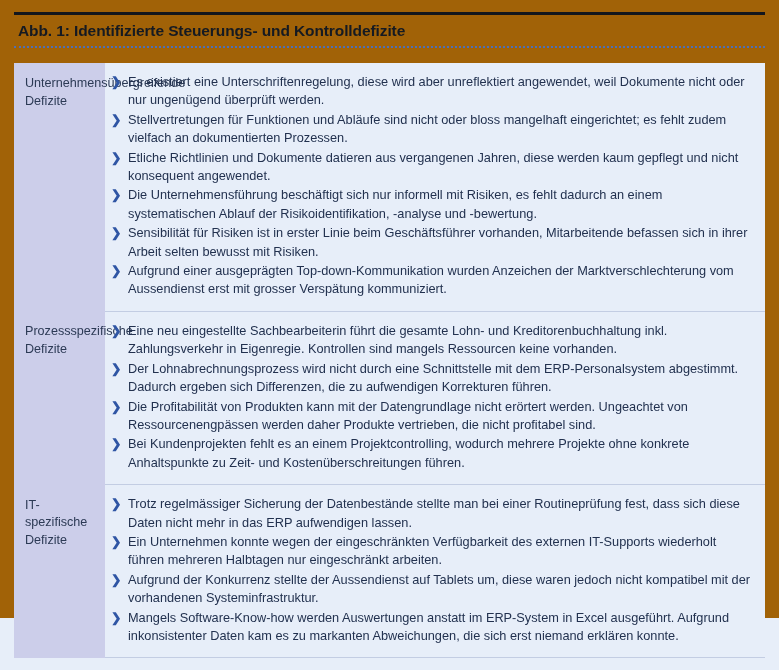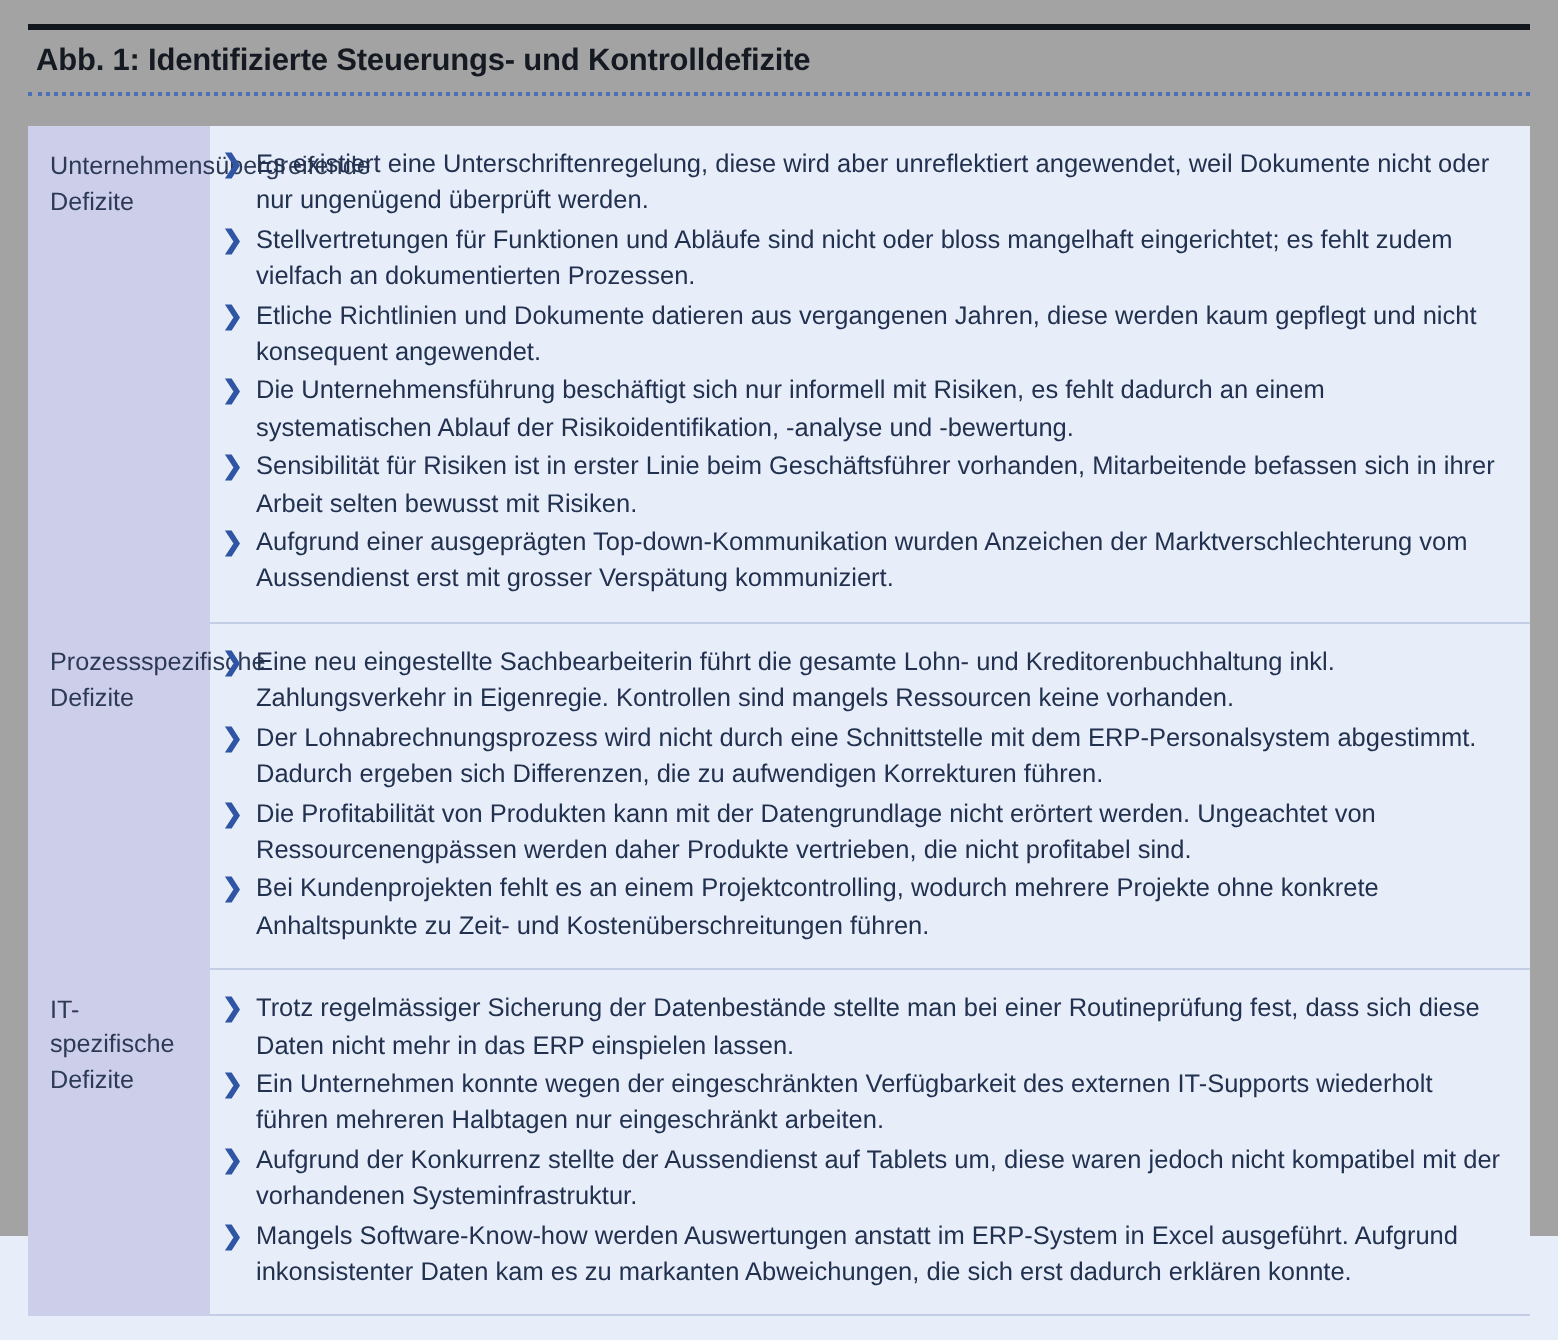--- a/index.html
+++ b/index.html
@@ -12,21 +12,21 @@
     background: #e7eef9;
     font-family: "Liberation Sans", sans-serif;
     color: #22314f;
     overflow: hidden;
   }
   .page {
     position: relative;
     width: 779px;
     height: 618px;
     box-sizing: border-box;
-    background: #a3a3a3;
+    background: #a16207;
   }
 
   
   .fig-head {
     position: absolute;
     left: 14px;
     top: 12px;
     width: 751px;
   }
   .rule-top {
@@ -149,24 +149,24 @@
           </ul>
         </td>
       </tr>
 
       <tr class="sect">
         <td class="col-label">
           <span>IT-spezifische Defizite</span>
         </td>
         <td class="col-body">
           <ul class="bullets">
-            <li><span class="chev">❯</span><span>Trotz regelmässiger Sicherung der Datenbestände stellte man bei einer Routineprüfung fest, dass sich diese Daten nicht mehr in das ERP einspielen lassen.</span></li>
+            <li><span class="chev">❯</span><span>Trotz regelmässiger Sicherung der Datenbestände stellte man bei einer Routineprüfung fest, dass sich diese Daten nicht mehr in das ERP aufwendigen lassen.</span></li>
             <li><span class="chev">❯</span><span>Ein Unternehmen konnte wegen der eingeschränkten Verfügbarkeit des externen IT-Supports wiederholt führen mehreren Halbtagen nur eingeschränkt arbeiten.</span></li>
             <li><span class="chev">❯</span><span>Aufgrund der Konkurrenz stellte der Aussendienst auf Tablets um, diese waren jedoch nicht kompatibel mit der vorhandenen Systeminfrastruktur.</span></li>
-            <li><span class="chev">❯</span><span>Mangels Software-Know-how werden Auswertungen anstatt im ERP-System in Excel ausgeführt. Aufgrund inkonsistenter Daten kam es zu markanten Abweichungen, die sich erst dadurch erklären konnte.</span></li>
+            <li><span class="chev">❯</span><span>Mangels Software-Know-how werden Auswertungen anstatt im ERP-System in Excel ausgeführt. Aufgrund inkonsistenter Daten kam es zu markanten Abweichungen, die sich erst niemand erklären konnte.</span></li>
           </ul>
         </td>
       </tr>
 
     </tbody>
   </table>
 
 </div>
 
 </body></html>

